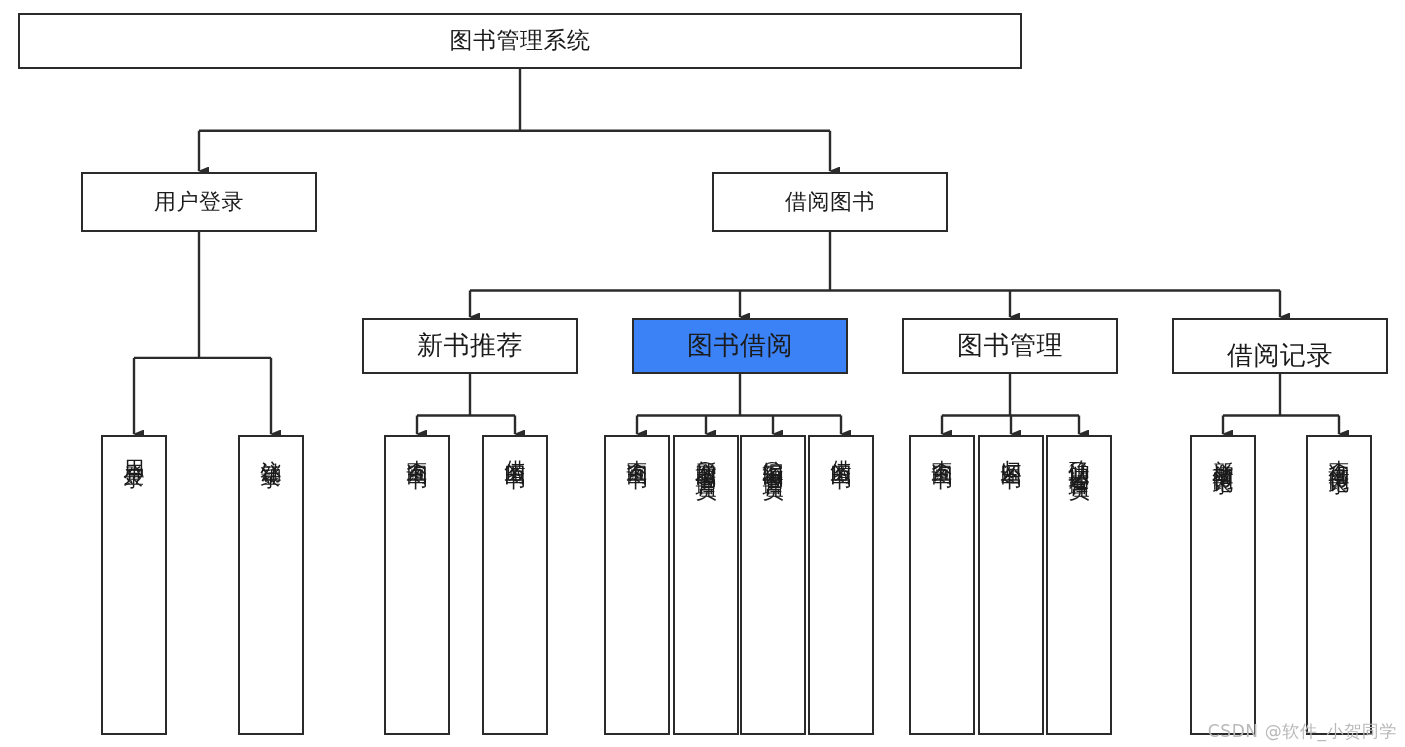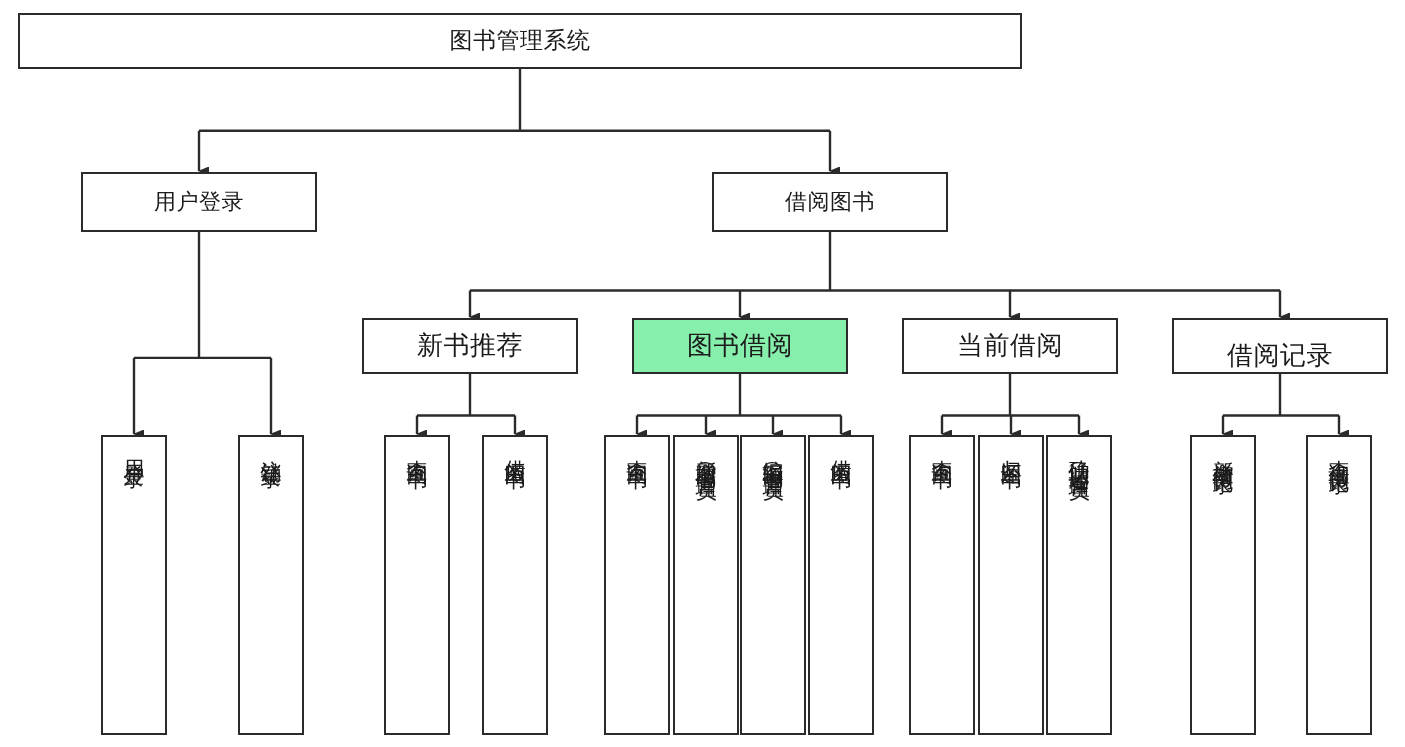--- a/index.html
+++ b/index.html
@@ -127,25 +127,25 @@
       </div>
       <div class="node level-1" style="left: 81px; top: 172px; width: 236px; height: 60px; border-color: rgb(43, 43, 43); background: rgb(255, 255, 255); color: rgb(27, 27, 27);">
         <span class="label">用户登录</span>
       </div>
       <div class="node level-1" style="left: 712px; top: 172px; width: 236px; height: 60px; border-color: rgb(43, 43, 43); background: rgb(255, 255, 255); color: rgb(27, 27, 27);">
         <span class="label">借阅图书</span>
       </div>
       <div class="node level-2" style="left: 362px; top: 318px; width: 216px; height: 56px; border-color: rgb(43, 43, 43); background: rgb(255, 255, 255); color: rgb(27, 27, 27);">
         <span class="label">新书推荐</span>
       </div>
-      <div class="node level-2" style="left: 632px; top: 318px; width: 216px; height: 56px; border-color: rgb(43, 43, 43); background: #86efac; color: rgb(27, 27, 27); text-align: right;">
+      <div class="node level-2" style="left: 632px; top: 318px; width: 216px; height: 56px; border-color: rgb(43, 43, 43); background: #3b82f6; color: rgb(27, 27, 27); text-align: right;">
         <span class="label">图书借阅</span>
       </div>
       <div class="node level-2" style="left: 902px; top: 318px; width: 216px; height: 56px; border-color: rgb(43, 43, 43); background: rgb(255, 255, 255); color: rgb(27, 27, 27);">
-        <span class="label">当前借阅</span>
+        <span class="label">图书管理</span>
       </div>
       <div class="node level-2" style="left: 1172px; top: 318px; width: 216px; height: 56px; border-color: rgb(43, 43, 43); background: rgb(255, 255, 255); color: rgb(27, 27, 27); align-items: flex-end;">
         <span class="label">借阅记录</span>
       </div>
       <div class="node leaf" style="left: 101px; top: 435px; width: 66px; height: 300px; border-color: rgb(43, 43, 43); background: rgb(255, 255, 255); color: rgb(27, 27, 27);">
         <span class="label">用户登录</span>
       </div>
       <div class="node leaf" style="left: 238px; top: 435px; width: 66px; height: 300px; border-color: rgb(43, 43, 43); background: rgb(255, 255, 255); color: rgb(27, 27, 27);">
         <span class="label">注销登录</span>
       </div>
@@ -176,13 +176,14 @@
       <div class="node leaf" style="left: 1046px; top: 435px; width: 66px; height: 300px; border-color: rgb(43, 43, 43); background: rgb(255, 255, 255); color: rgb(27, 27, 27);">
         <span class="label">确认归还（管理员）</span>
       </div>
       <div class="node leaf" style="left: 1190px; top: 435px; width: 66px; height: 300px; border-color: rgb(43, 43, 43); background: rgb(255, 255, 255); color: rgb(27, 27, 27);">
         <span class="label">新增借阅记录</span>
       </div>
       <div class="node leaf" style="left: 1306px; top: 435px; width: 66px; height: 300px; border-color: rgb(43, 43, 43); background: rgb(255, 255, 255); color: rgb(27, 27, 27);">
         <span class="label">查询借阅记录</span>
       </div>
     </div>
+  <div id="watermark">CSDN @软件_小贺同学</div>
 </div>
 
 </body></html>

